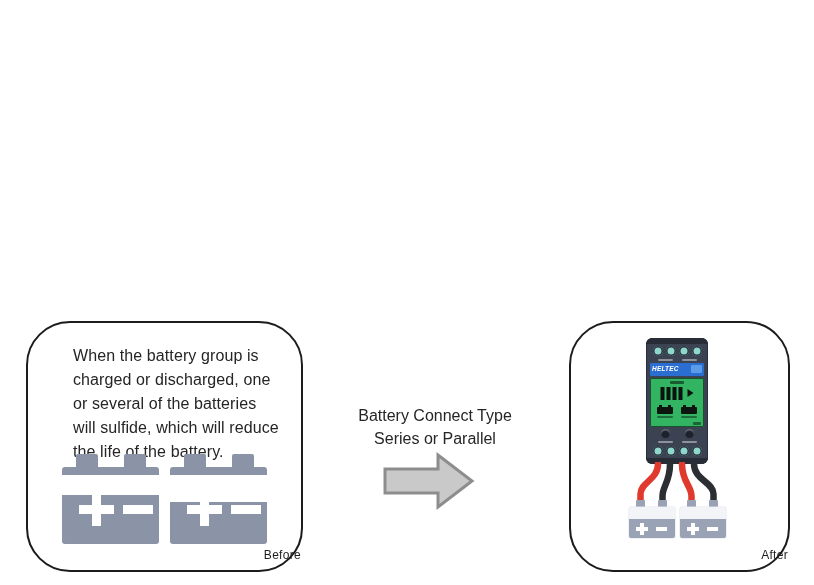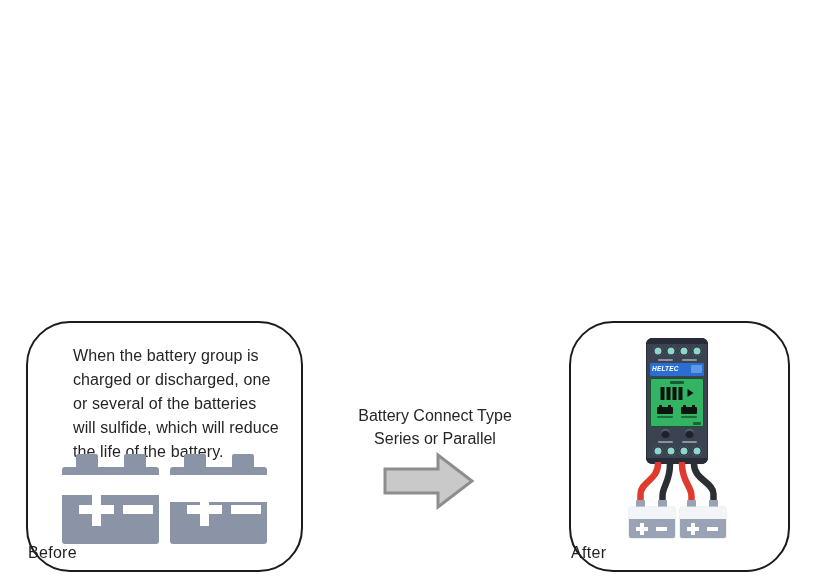--- a/index.html
+++ b/index.html
@@ -12,22 +12,22 @@
     position:absolute;top:321px;height:251px;background:#fff;
     border:2.5px solid #1c1c1c;border-radius:44px;box-sizing:border-box;
   }
   .before-panel{left:26px;width:277px;}
   .after-panel{left:569px;width:221px;}
   .desc{
     position:absolute;left:35px;top:11px;margin:10px;width:240px;
     font-size:16px;line-height:24px;color:#252525;white-space:pre-line;letter-spacing:.1px;
   }
   .panel-label{
-    position:absolute;bottom:8px;left:0;width:100%;text-align:left;
-    font-size:16px;color:#1f1f1f;letter-spacing:.3px;
+    position:absolute;bottom:8px;left:0;width:100%;text-align:right;
+    font-size:12px;color:#1f1f1f;letter-spacing:.3px;
   }
   
   .battery-row{position:absolute;left:0;top:131px;width:100%;display:flex;justify-content:center;gap:11px;}
   .batt{position:relative;width:97px;height:90px;}
   .term{position:absolute;top:0;width:22px;height:15px;background:#8b93a6;border-radius:2px 2px 0 0;}
   .t1{left:14px;} .t2{left:62px;}
   .bbody{position:absolute;left:0;top:13px;width:97px;height:77px;background:#8b93a6;border-radius:3px;overflow:hidden;}
   .stripe{position:absolute;left:0;top:8px;width:100%;height:20px;background:#fff;}
   .v2 .stripe{height:27px;}
   .plus{position:absolute;left:17px;top:26px;width:35px;height:33px;}

